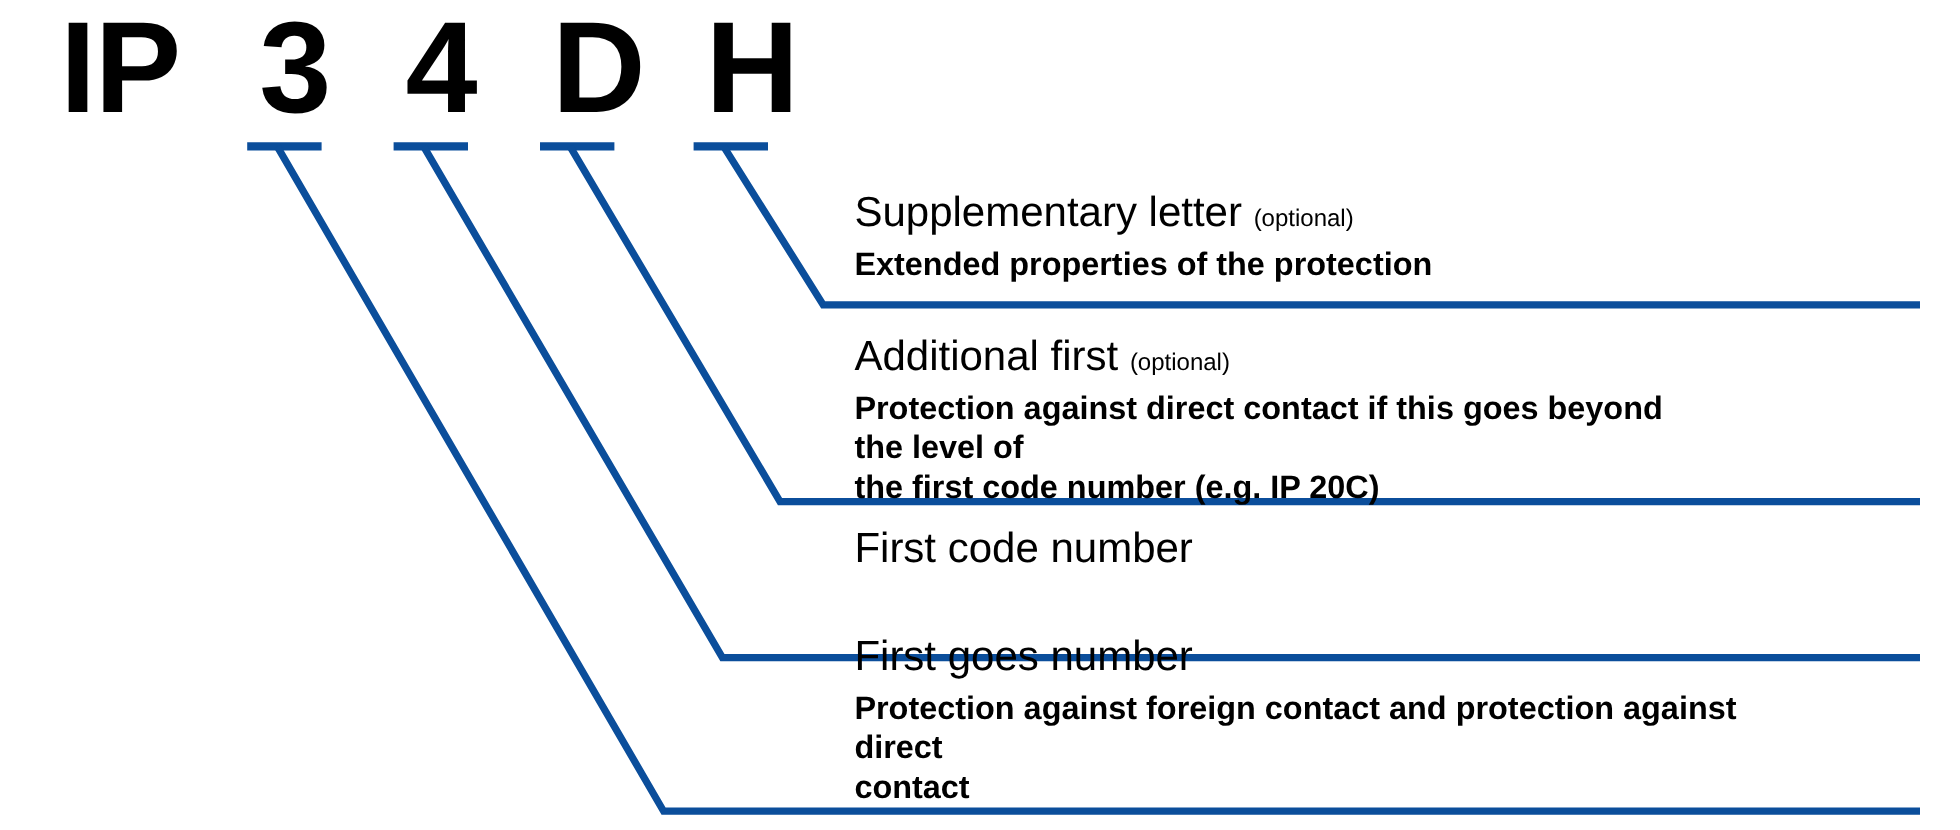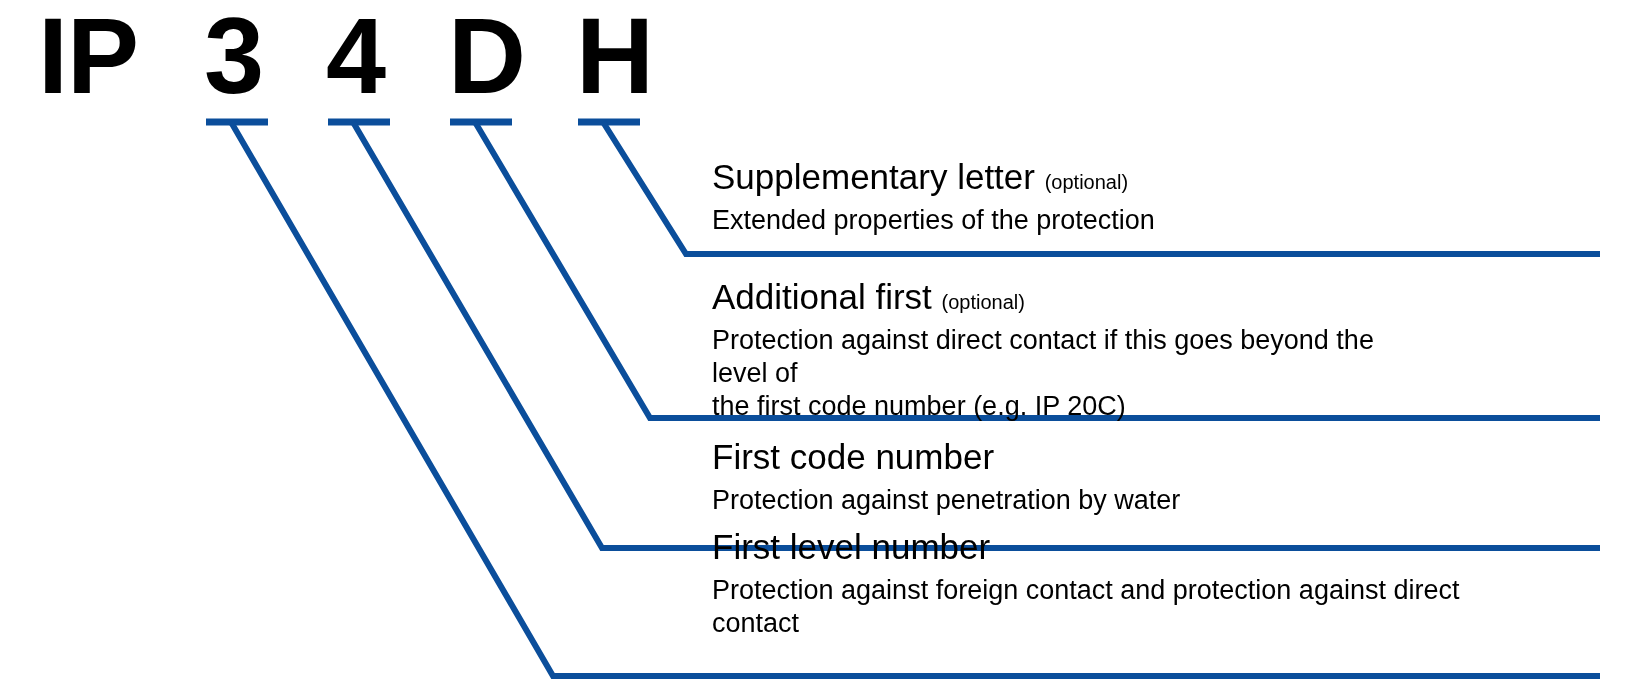--- a/index.html
+++ b/index.html
@@ -16,21 +16,21 @@
     position: relative;
     width: 1633px;
     height: 692px;
     background: #ffffff;
     overflow: hidden;
   }
 
   
   .code-row {
     position: absolute;
-    left: 4px;
+    left: 16px;
     top: 0;
     width: 700px;
     height: 115px;
   }
   .code-char {
     position: absolute;
     top: 0;
     font-family: "Liberation Sans", sans-serif;
     font-weight: bold;
     font-size: 108px;
@@ -65,21 +65,21 @@
     font-size: 35px;
     line-height: 40px;
     color: #000000;
     white-space: nowrap;
   }
   .block .headline .opt {
     font-size: 20px;
   }
   .block .sub {
     font-family: "Liberation Sans", sans-serif;
-    font-weight: normal;
+    font-weight: bold;
     font-size: 27px;
     line-height: 33px;
     color: #000000;
     margin-top: 2px;
   }
   .block .sub .line2 { display: block; }
 
   #block-supplementary { left: 712px; top: 157px; }
   #block-additional    { left: 712px; top: 277px; width: 700px; }
   #block-second        { left: 712px; top: 437px; }
@@ -140,28 +140,25 @@
       <span>Protection against direct contact if this goes beyond the level of</span>
       <span class="line2">the first code number (e.g. IP 20C)</span>
     </div>
   </div>
 
   <div class="block" id="block-second">
     <div class="headline">
       <span>First code number</span>
       <span class="opt"></span>
     </div>
-    <div class="sub">
-      <span>Protection against penetration by water</span>
-    </div>
   </div>
 
   <div class="block" id="block-first">
     <div class="headline">
-      <span>First level number</span>
+      <span>First goes number</span>
       <span class="opt"></span>
     </div>
     <div class="sub">
       <span>Protection against foreign contact and protection against direct</span>
       <span class="line2">contact</span>
     </div>
   </div>
 
 </div>
 

